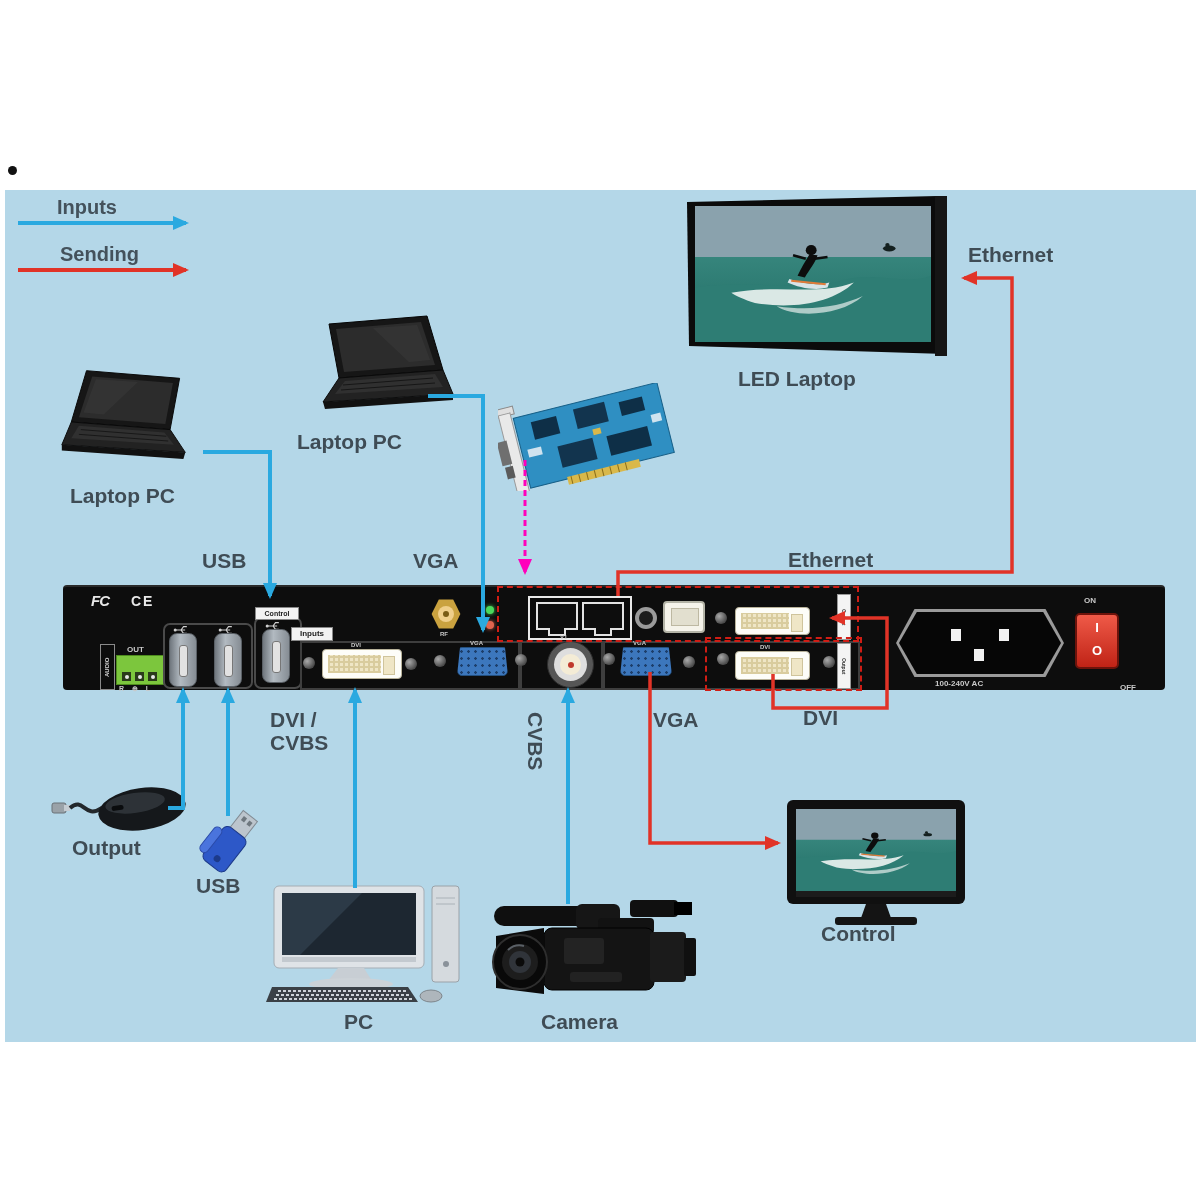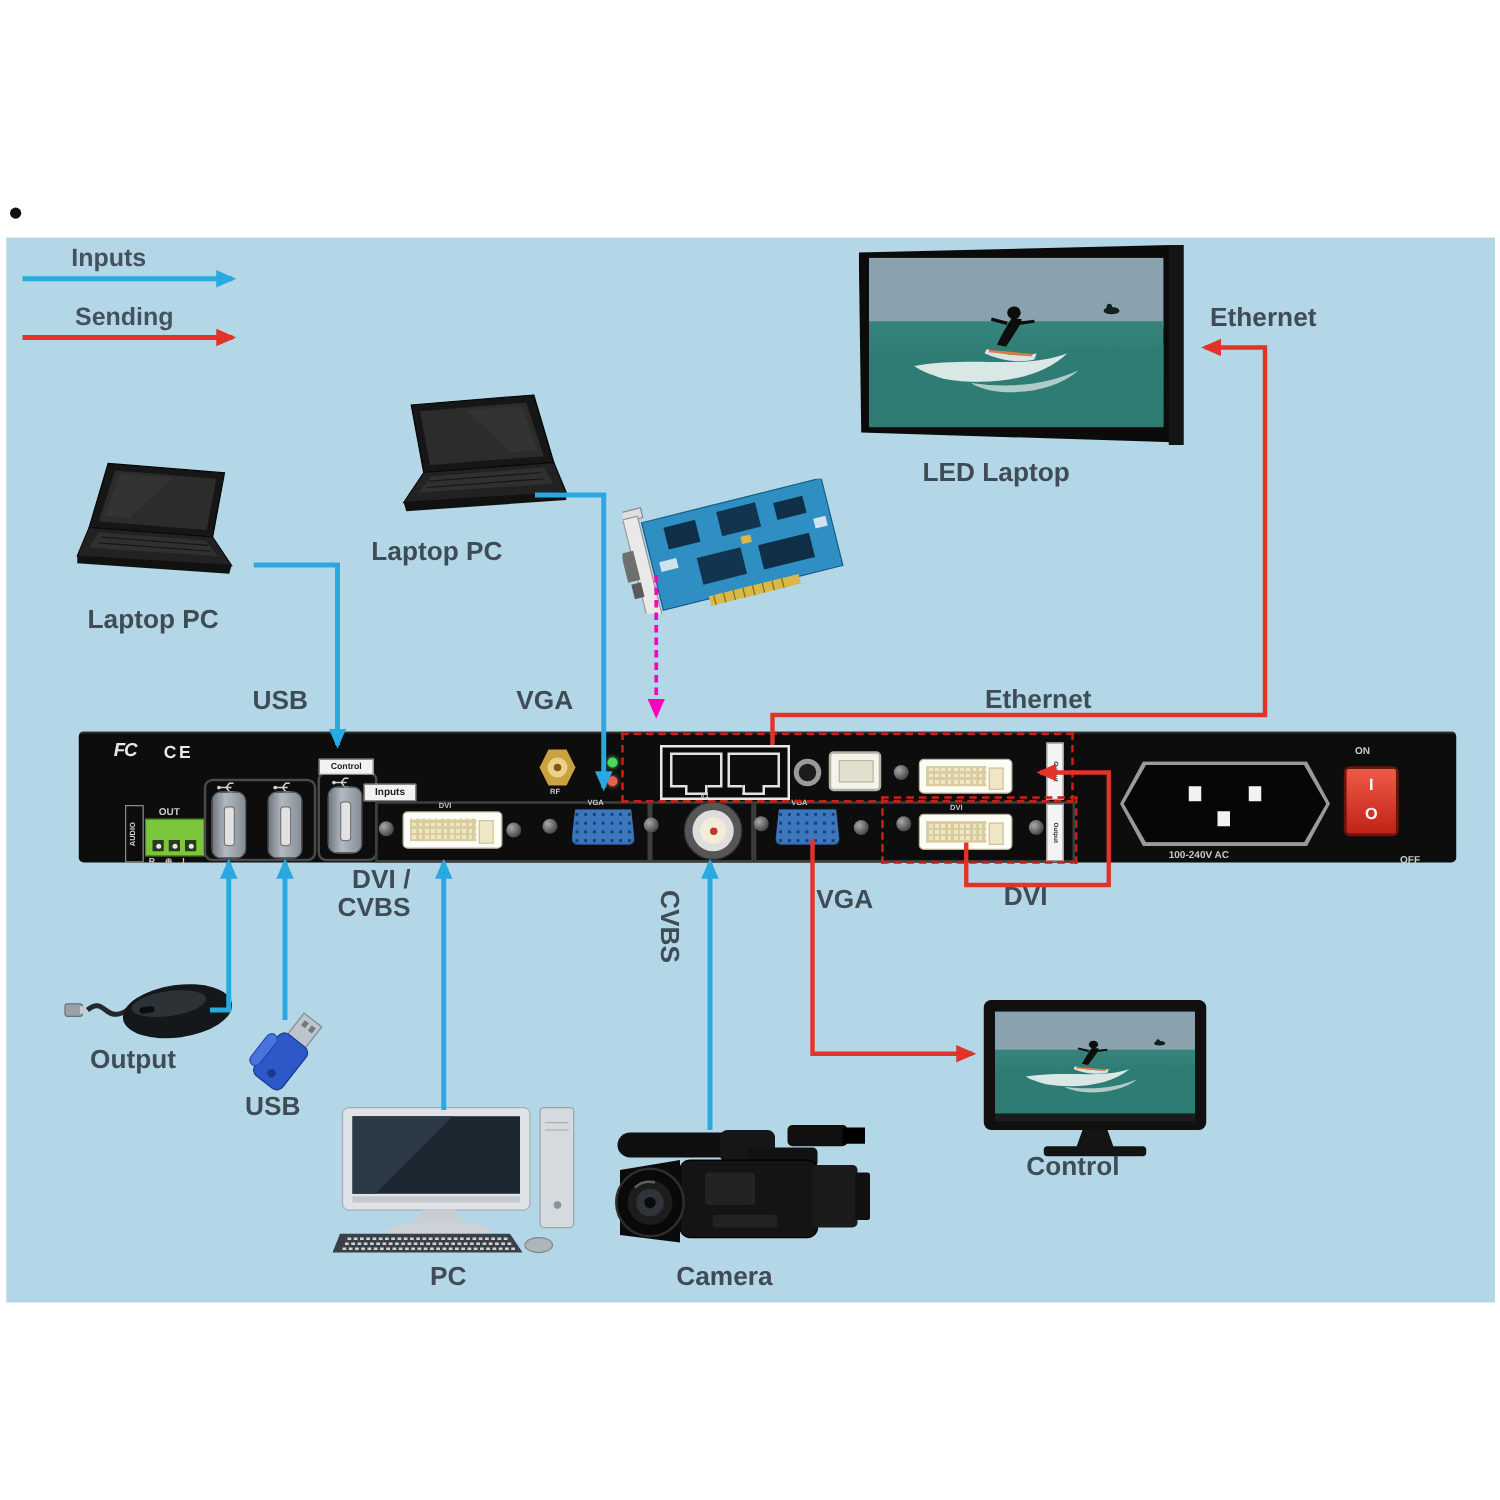--- a/index.html
+++ b/index.html
@@ -228,21 +228,21 @@
     <rect x="52" y="117" width="82" height="8" rx="3" fill="#141414"></rect>
   </svg>
 
   <div class="abs lbl z30" style="left:70px;top:484px;">Laptop PC</div>
   <div class="abs lbl z30" style="left:297px;top:430px;">Laptop PC</div>
   <div class="abs lbl z30" style="left:202px;top:549px;">USB</div>
   <div class="abs lbl z30" style="left:413px;top:549px;">VGA</div>
   <div class="abs lbl z30" style="left:738px;top:367px;">LED Laptop</div>
   <div class="abs lbl z30" style="left:968px;top:243px;">Ethernet</div>
   <div class="abs lbl z30" style="left:788px;top:548px;">Ethernet</div>
-  <div class="abs lbl z30" style="left:270px;top:692px;text-align:right;">
+  <div class="abs lbl z30" style="left:270px;top:708px;">
     <div>DVI /</div>
     <div>CVBS</div>
   </div>
   <div class="abs lbl vert-lbl z30" style="left:524px;top:712px;height:90px;">CVBS</div>
   <div class="abs lbl z30" style="left:653px;top:708px;">VGA</div>
   <div class="abs lbl z30" style="left:803px;top:706px;">DVI</div>
   <div class="abs lbl z30" style="left:72px;top:836px;">Output</div>
   <div class="abs lbl z30" style="left:196px;top:874px;">USB</div>
   <div class="abs lbl z30" style="left:344px;top:1010px;">PC</div>
   <div class="abs lbl z30" style="left:541px;top:1010px;">Camera</div>

